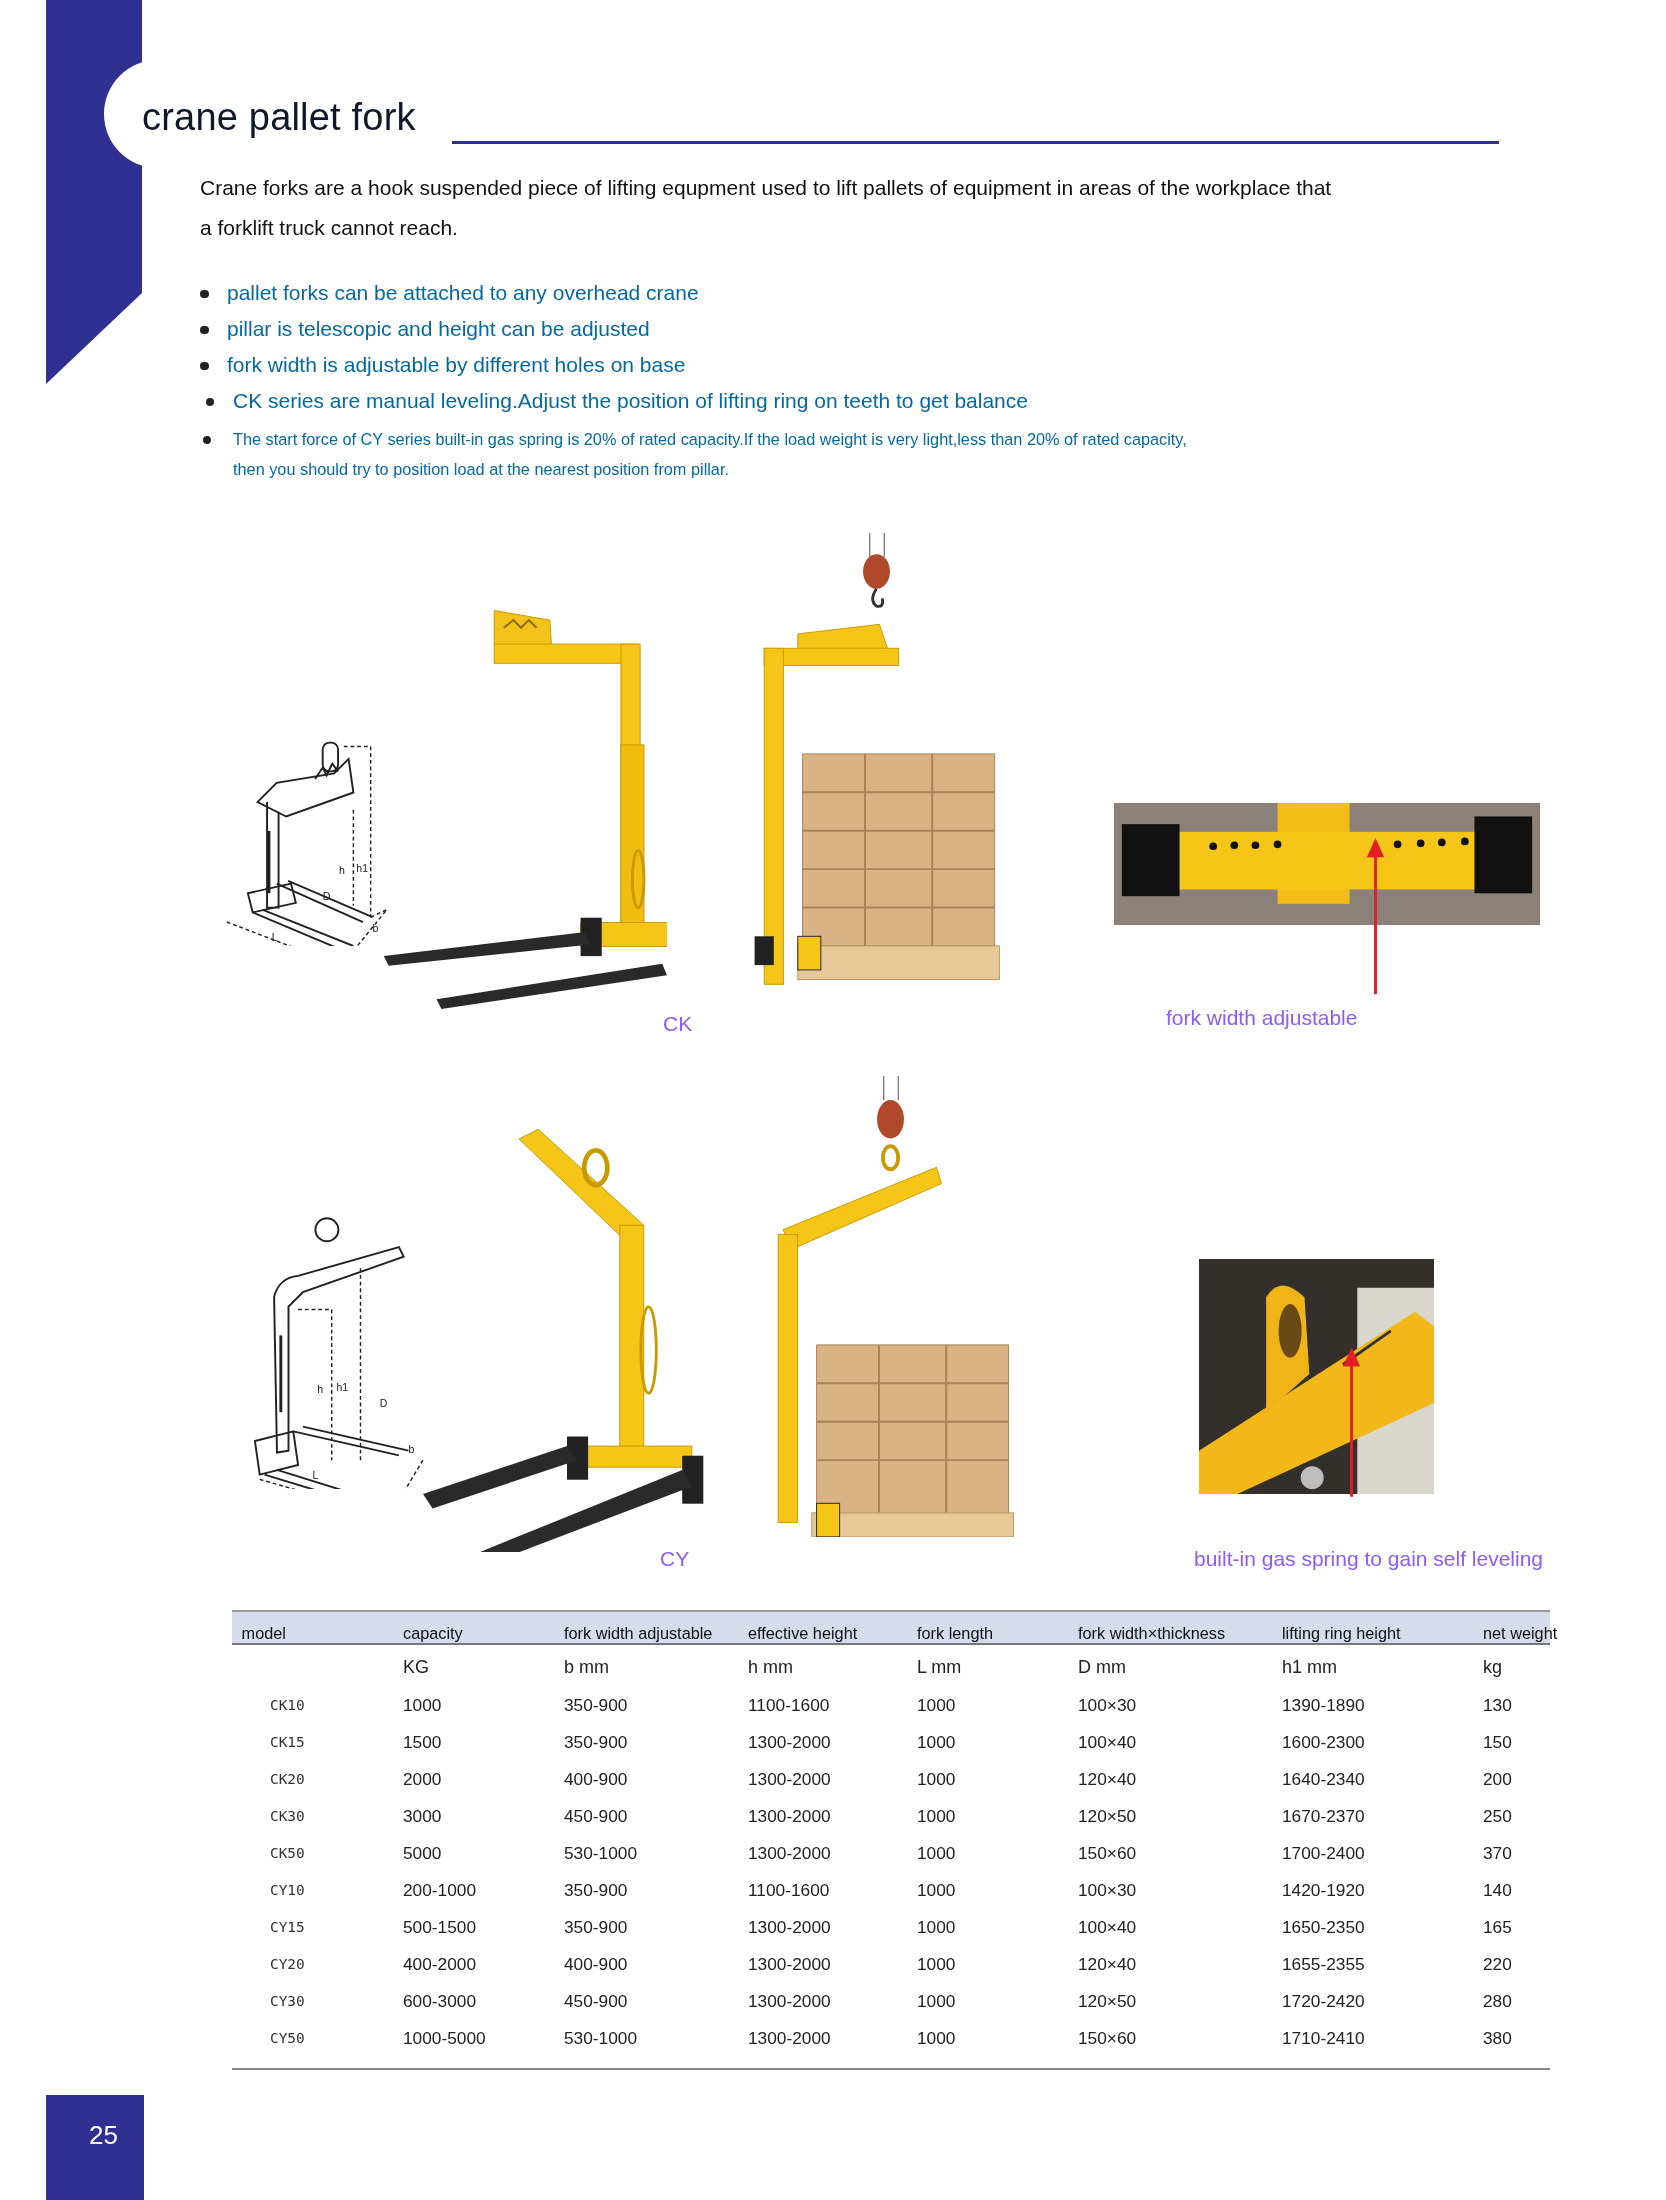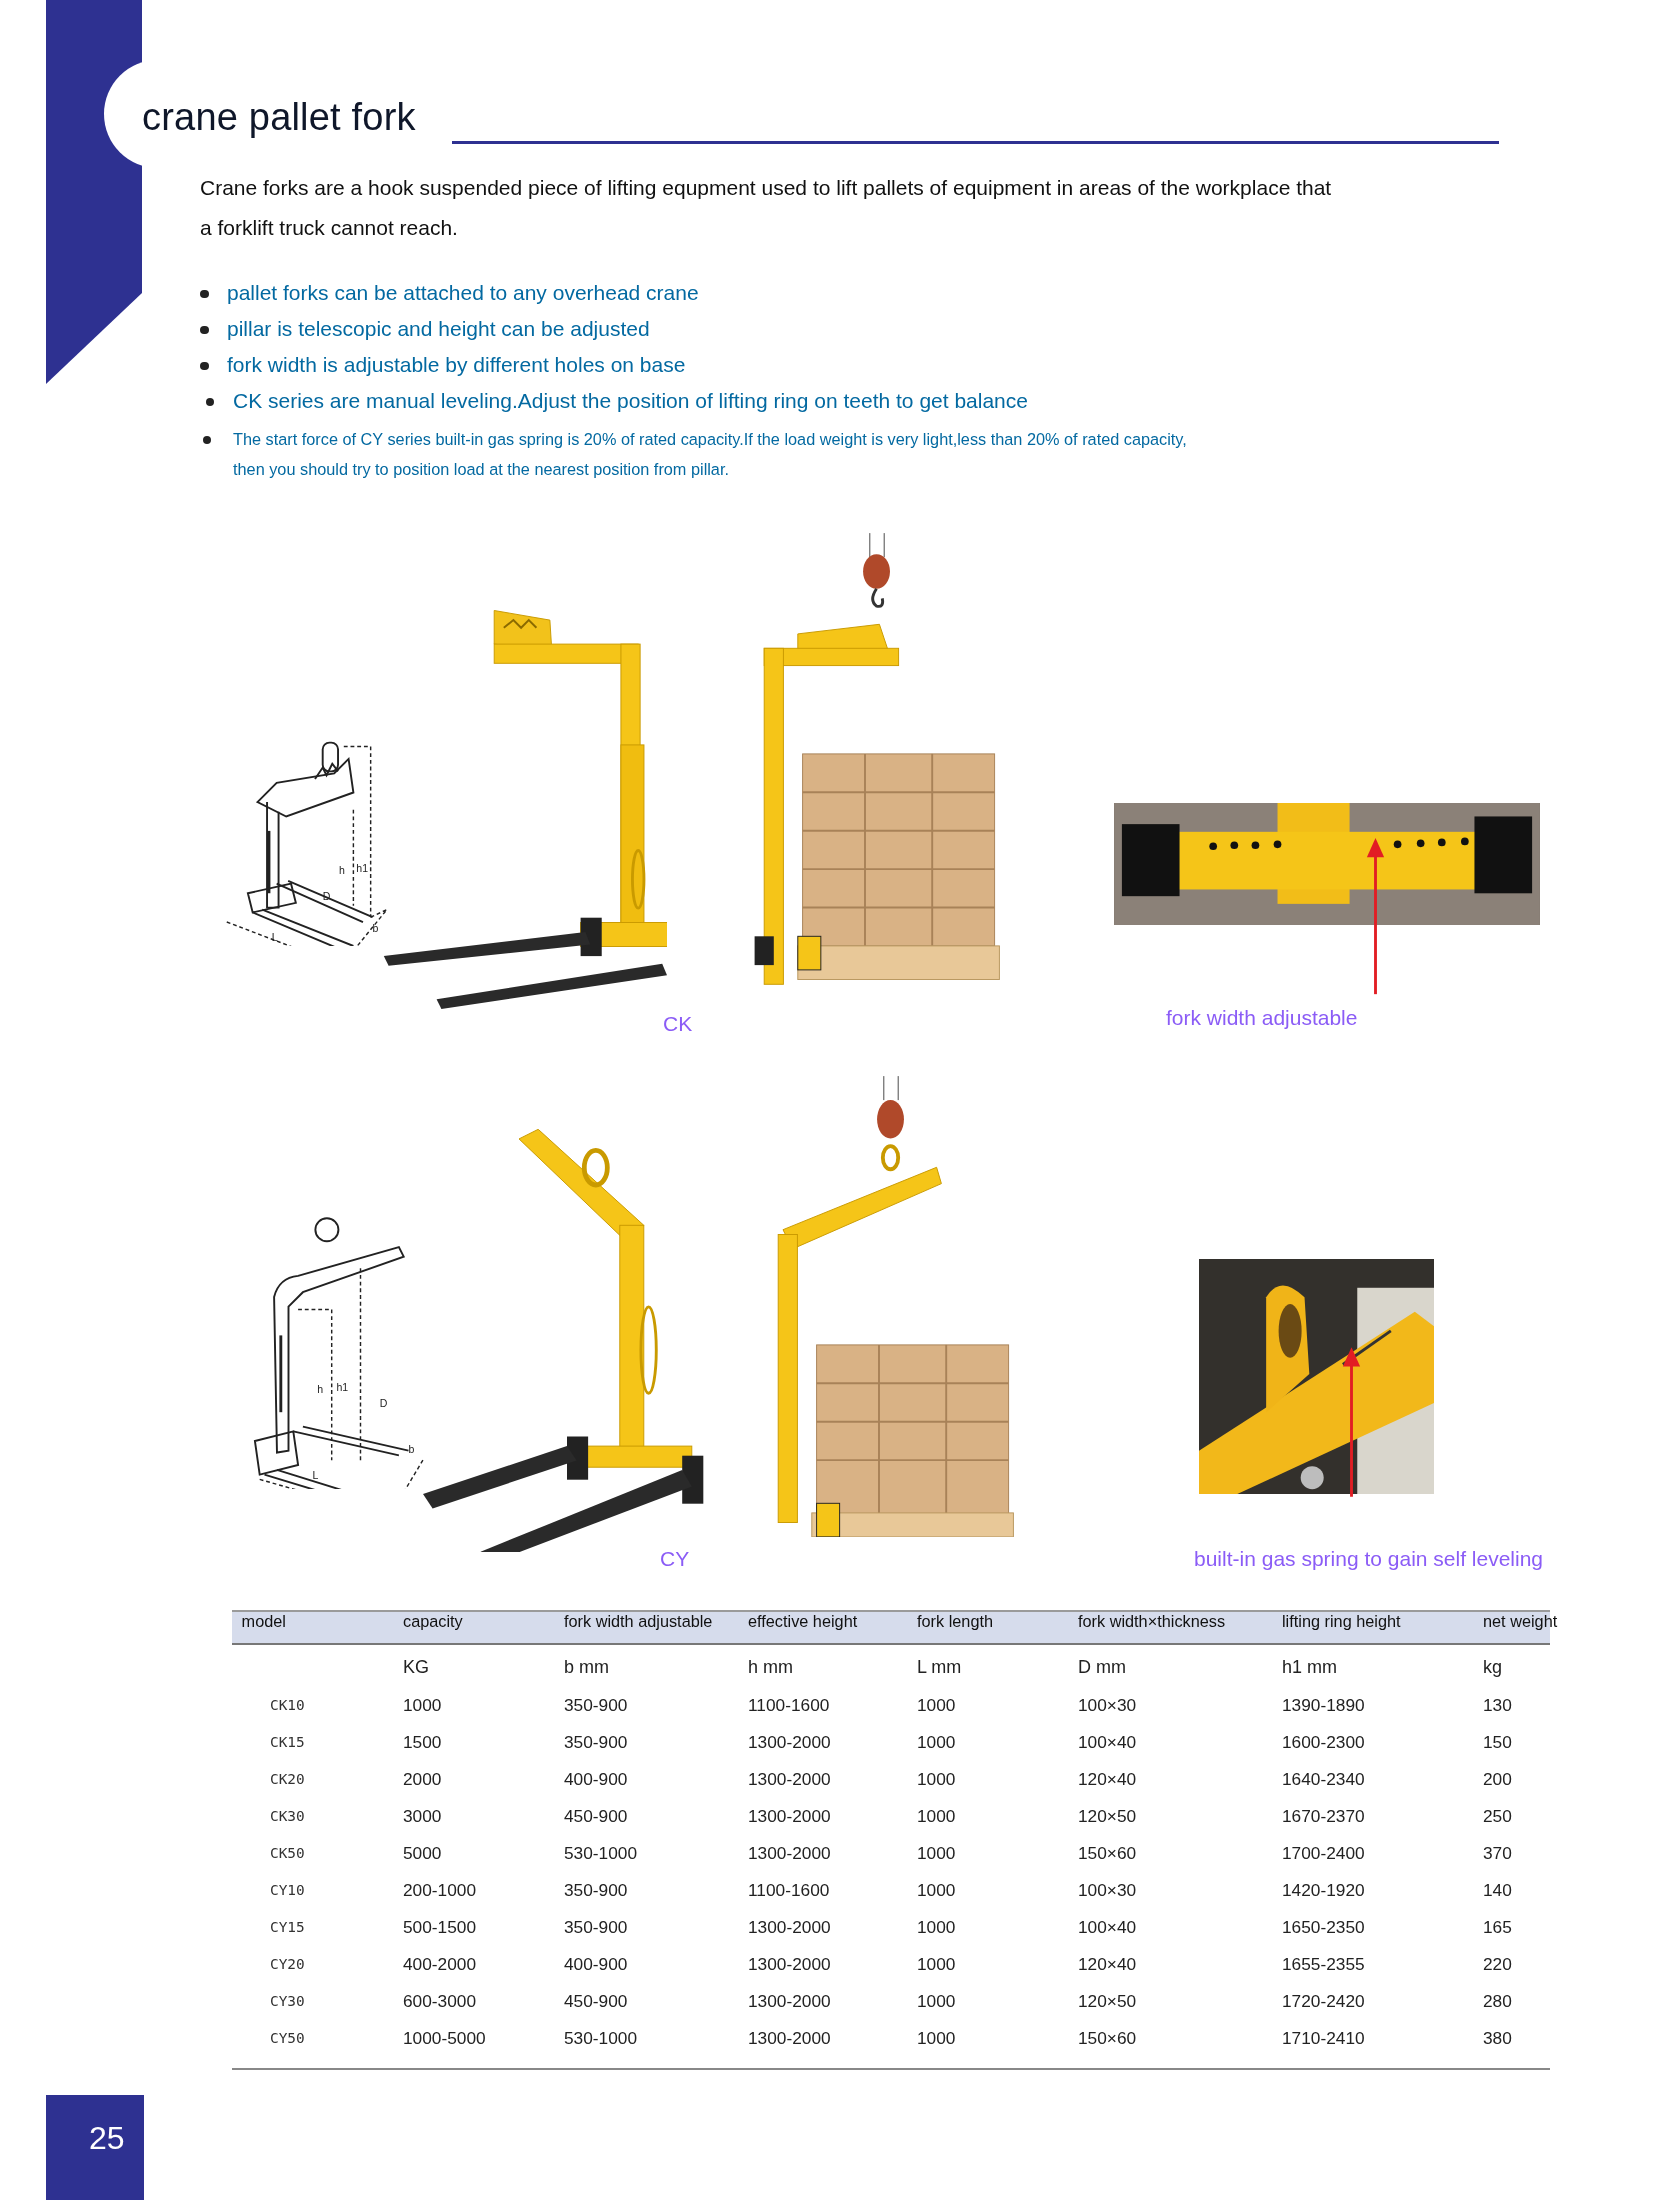--- a/index.html
+++ b/index.html
@@ -29,33 +29,33 @@
   .b-small .cont { display: block; line-height: 31px; }
 
   
   .imgbox { overflow: hidden; }
   .diagram { border: 0; }
   .caption { font-size: 21px; color: #8b5cf6; }
 
   
   .spec-table { left: 232px; top: 1610px; width: 1318px; }
   .hdr-top { height: 1.9px; background: #9a9a9a; }
-  .hdr { display: flex; height: 31px; background: #d6dcec; align-items: flex-start; font-size: 16.3px; }
+  .hdr { display: flex; height: 31px; background: #d6dcec; align-items: flex-end; font-size: 16.3px; }
   .hdr-bot { height: 1.9px; background: #777; }
   .row { display: flex; height: 37px; align-items: center; font-size: 17.3px; color: #222; }
   .row.units { height: 38px; margin-top: 3.8px; font-size: 18px; }
   .row .c0 { font-family: "DejaVu Sans Mono", monospace; font-size: 14.4px; color: #333; padding-left: 38px; }
   .c { flex: none; }
   .w0 { width: 171px; } .w1 { width: 161px; } .w2 { width: 184px; } .w3 { width: 169px; }
   .w4 { width: 161px; } .w5 { width: 204px; } .w6 { width: 184px; } .w7 { width: 83px; margin-left: 17px; }
   .hdr .w0 { padding-left: 9.6px; }
   .tbl-bottom { height: 1.9px; background: #888; margin-top: 11.5px; }
 
   .page-box { left: 46px; top: 2095px; width: 98px; height: 106px; background: #2e3191; }
-  .page-num { position: absolute; left: 43px; top: 25px; font-size: 32px; color: #fff; text-align: center; }
+  .page-num { position: absolute; left: 43px; top: 25px; font-size: 26px; color: #fff; text-align: center; }
 </style>
 </head>
 <body>
 
 <div class="abs side-band"></div>
 <div class="abs notch"></div>
 
 <h1 class="abs title" style="font-weight:normal;">crane pallet fork</h1>
 <div class="abs title-rule"></div>
 

